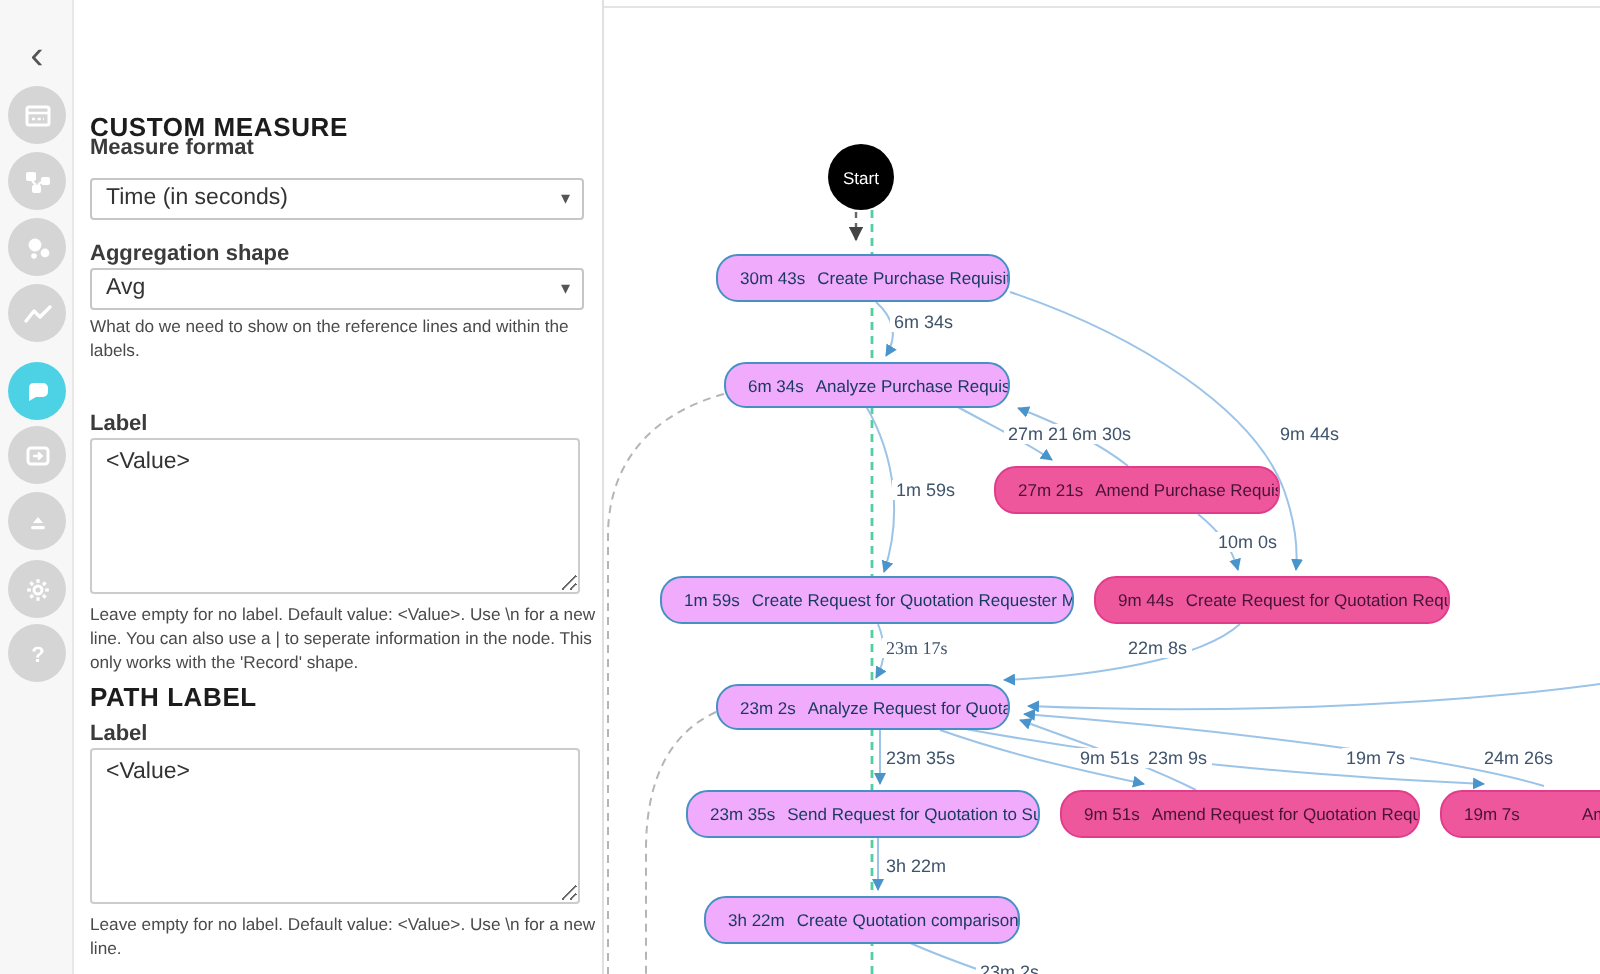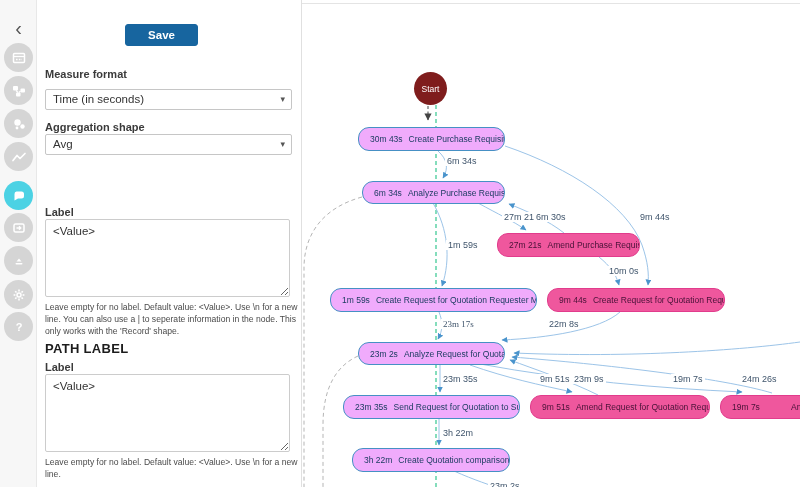--- a/index.html
+++ b/index.html
@@ -28,21 +28,21 @@
 
   
   .diagram { position:absolute; left:302px; top:0; width:498px; height:487px; background:#fff; overflow:hidden; }
   .top-line { position:absolute; left:0; top:3px; width:498px; height:1px; background:#e4e4e4; }
   .edges { position:absolute; left:0; top:0; z-index:1; }
   .node { position:absolute; z-index:2; display:flex; align-items:center; border-radius:11px; font-size:8.5px; overflow:hidden; white-space:nowrap; cursor:pointer; }
   .node .time { margin-left:11px; flex:none; }
   .node .name { flex:1; text-align:center; margin:0 8px 0 6px; }
   .node.blue { background:#f0abfc; border:1px solid #4690c4; color:#16395c; }
   .node.pink { background:#ef579d; border:1px solid #e13c8c; color:#471237; }
-  .start-node { position:absolute; z-index:2; width:33px; height:33px; border-radius:50%; background:#7f1d1d; color:#fff; font-size:8.5px; display:flex; align-items:center; justify-content:center; cursor:pointer; }
+  .start-node { position:absolute; z-index:2; width:33px; height:33px; border-radius:50%; background:#000000; color:#fff; font-size:8.5px; display:flex; align-items:center; justify-content:center; cursor:pointer; }
   .edge-label { position:absolute; z-index:3; font-size:9px; color:#3f546b; background:#fff; padding:0 2px; white-space:nowrap; }
 </style>
 </head>
 <body>
 
 <div class="screen">
 
   <div class="rail">
     <div class="rail-back">‹</div>
     <div class="rail-ico" style="top:43px">
@@ -105,32 +105,33 @@
         </svg>
     </div>
     <div class="rail-ico" style="top:312px">
       <svg width="16" height="16" viewBox="0 0 16 16">
           <text x="8" y="12" text-anchor="middle" font-size="11" font-family="Liberation Sans, sans-serif" font-weight="bold" fill="#fff">?</text>
         </svg>
     </div>
   </div>
 
   <div class="panel">
-    <div class="btn btn-save">Save</div>
-
+
+    <div class="sec-title" style="top:56px">CUSTOM MEASURE</div>
     <div class="fld-label" style="top:68px">Measure format</div>
     <div class="selectbox" style="top:89px">
       <span>Time (in seconds)</span>
       <span class="caret">▾</span>
     </div>
     <div class="fld-label" style="top:121px">Aggregation shape</div>
     <div class="selectbox" style="top:134px">
       <span>Avg</span>
       <span class="caret">▾</span>
     </div>
+    <div class="help" style="top:157px; width:252px">What do we need to show on the reference lines and within the labels.</div>
 
     <div class="fld-label" style="top:206px">Label</div>
     <textarea class="ta" style="top: 219px;">&lt;Value&gt;</textarea>
     <div class="help" style="top:301px; width:253px">Leave empty for no label. Default value: &lt;Value&gt;. Use \n for a new line. You can also use a | to seperate information in the node. This only works with the 'Record' shape.</div>
 
     <div class="sec-title" style="top:341px">PATH LABEL</div>
     <div class="fld-label" style="top:361px">Label</div>
     <textarea class="ta" style="top: 374px;">&lt;Value&gt;</textarea>
     <div class="help" style="top:456px; width:253px">Leave empty for no label. Default value: &lt;Value&gt;. Use \n for a new line.</div>
   </div>
@@ -213,21 +214,21 @@
         <span class="time">3h 22m</span>
         <span class="name">Create Quotation comparison Map</span>
       </div>
       <div class="edge-label" style="left: 143px; top: 156px;">6m 34s</div>
       <div class="edge-label" style="left: 200px; top: 212px;">27m 21s</div>
       <div class="edge-label" style="left: 232px; top: 212px;">6m 30s</div>
       <div class="edge-label" style="left: 336px; top: 212px;">9m 44s</div>
       <div class="edge-label" style="left: 144px; top: 240px;">1m 59s</div>
       <div class="edge-label" style="left: 305px; top: 266px;">10m 0s</div>
       <div class="edge-label" style="left: 139px; top: 319px; font-family: Liberation Serif, serif;">23m 17s</div>
-      <div class="edge-label" style="left: 245px; top: 319px;">22m 8s</div>
+      <div class="edge-label" style="left: 260px; top: 319px;">22m 8s</div>
       <div class="edge-label" style="left: 139px; top: 374px;">23m 35s</div>
       <div class="edge-label" style="left: 236px; top: 374px;">9m 51s</div>
       <div class="edge-label" style="left: 270px; top: 374px;">23m 9s</div>
       <div class="edge-label" style="left: 369px; top: 374px;">19m 7s</div>
       <div class="edge-label" style="left: 438px; top: 374px;">24m 26s</div>
       <div class="edge-label" style="left: 139px; top: 428px;">3h 22m</div>
       <div class="edge-label" style="left: 186px; top: 481px;">23m 2s</div>
     </div>
 
 </div>

